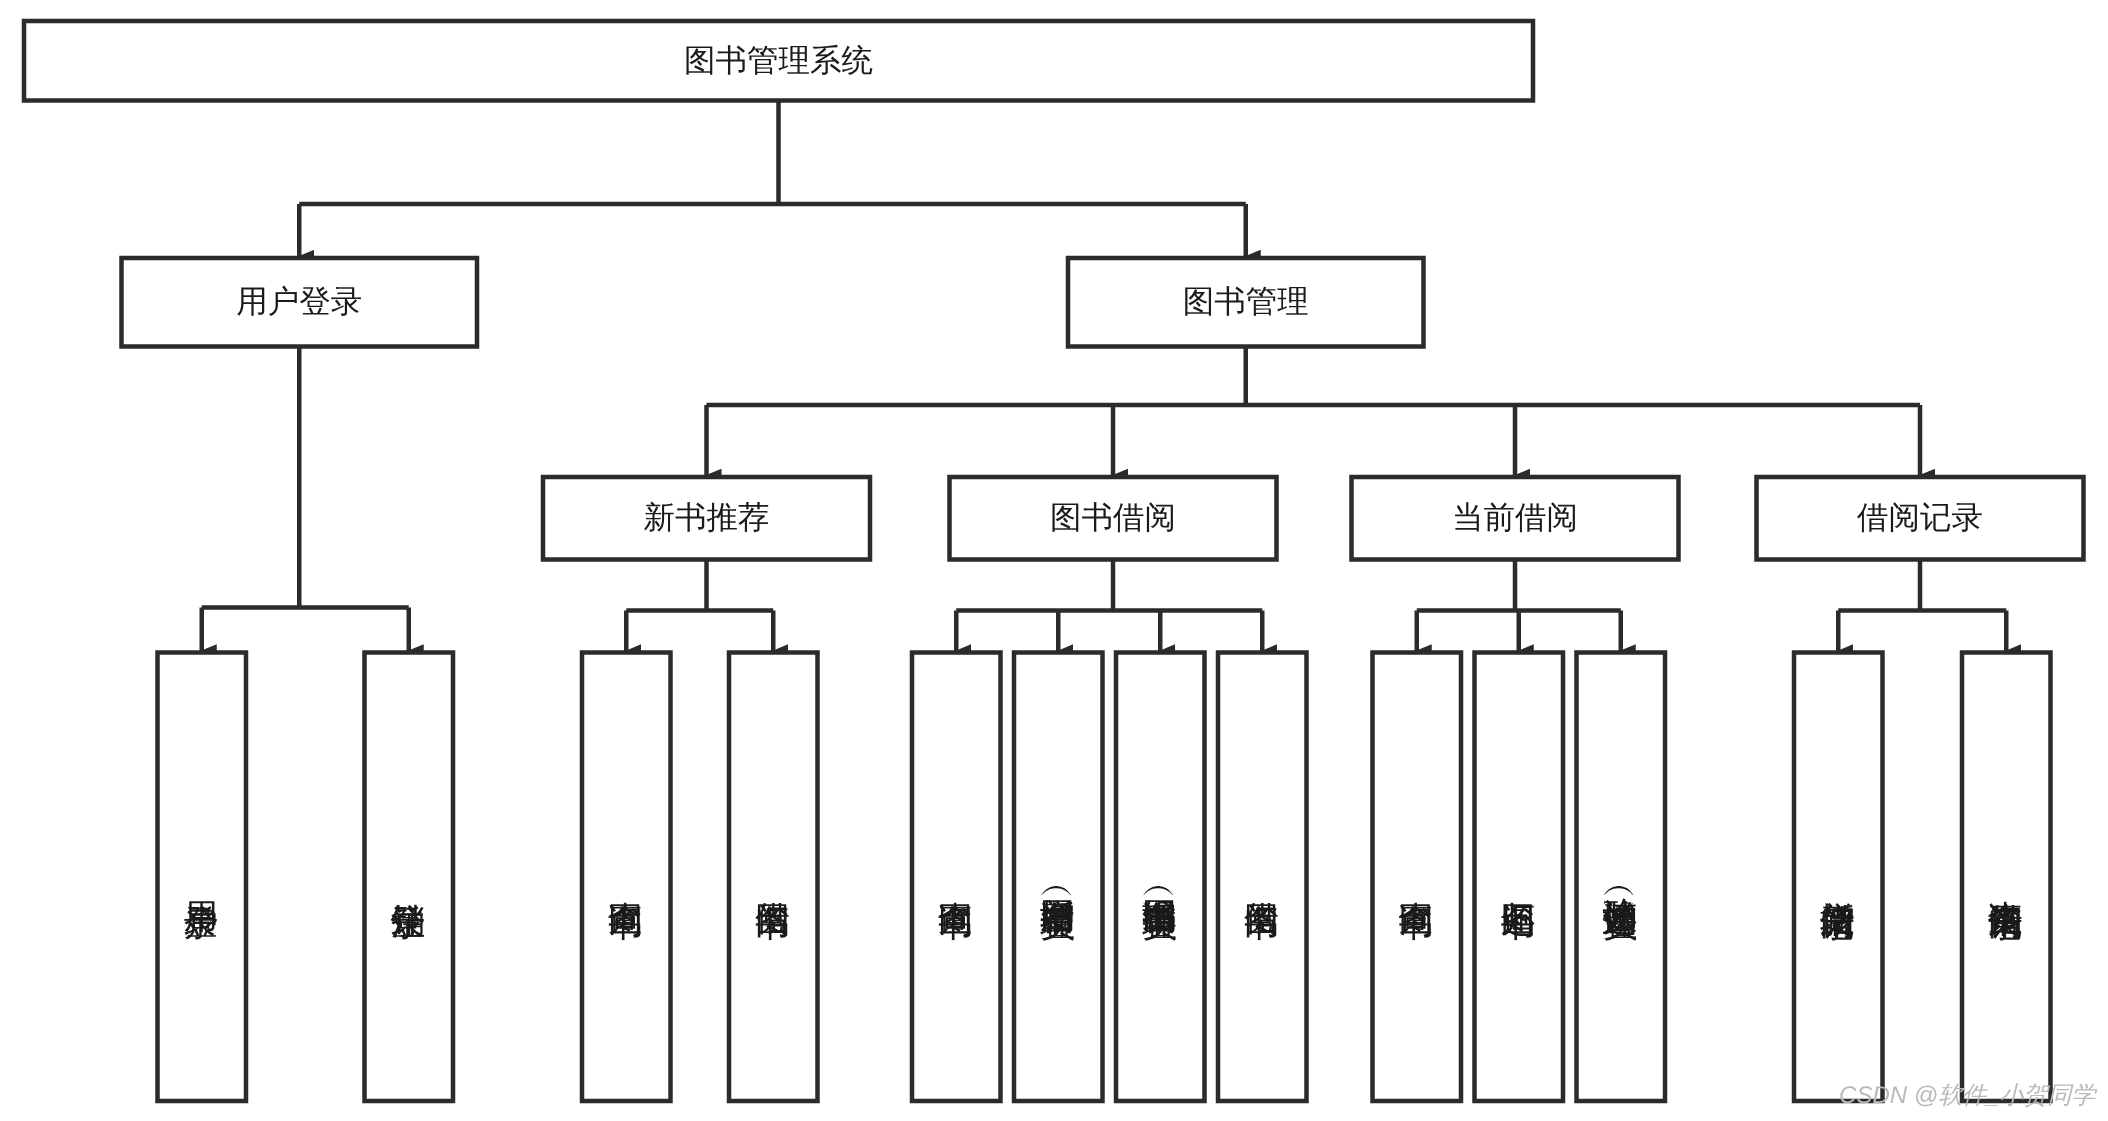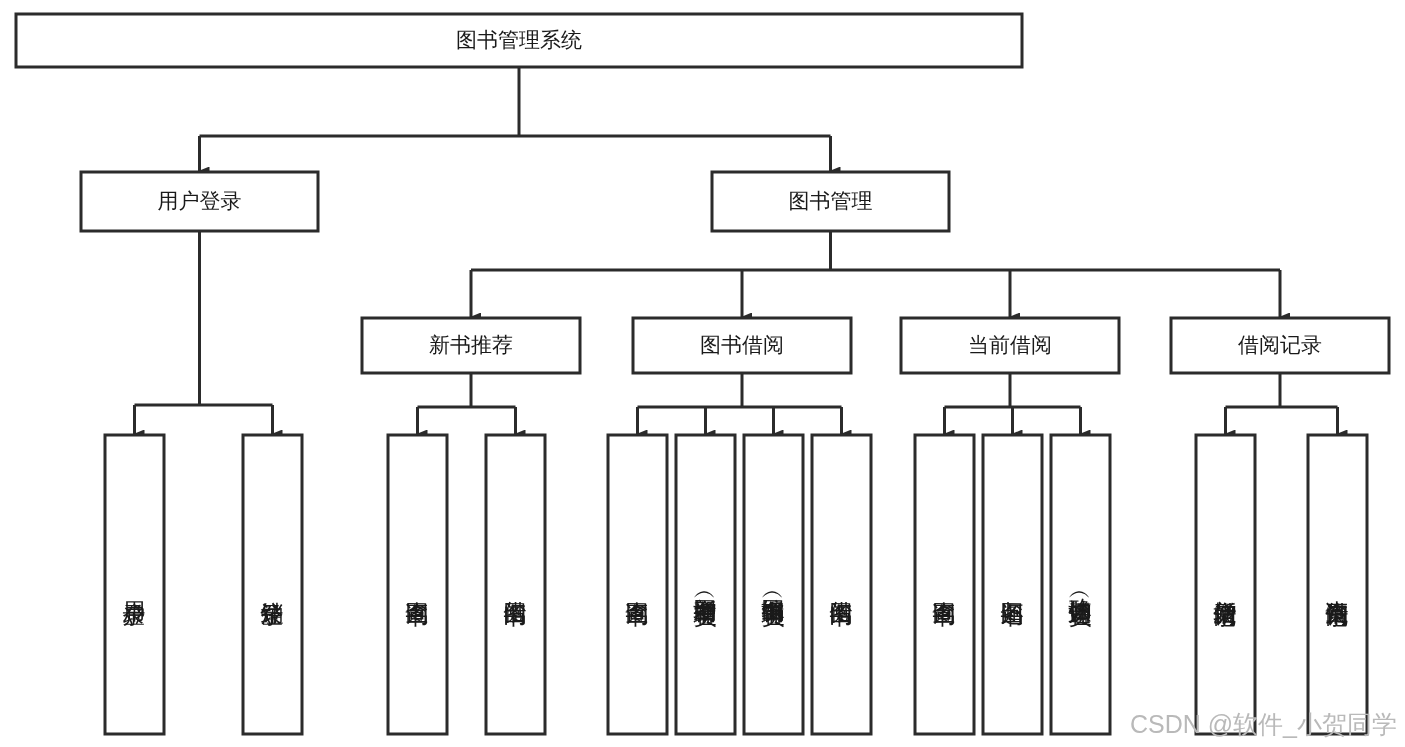--- a/index.html
+++ b/index.html
@@ -26,21 +26,21 @@
     letter-spacing:1px;
     display:flex;
     align-items:center;
     justify-content:center;
     white-space:nowrap;
     pointer-events:none;
   }
   #watermark{
     position:absolute;right:8px;bottom:6px;
     font-family:"Liberation Sans","DejaVu Sans",sans-serif;
-    font-size:25px;color:#b9b9b9;white-space:nowrap;
+    font-size:16px;color:#b9b9b9;white-space:nowrap;font-style:italic;
   }
 </style>
 </head>
 <body>
 
 <div id="diagram-root">
 
   <svg id="diagram-svg" viewBox="0 0 1405 747">
     <defs>
       <marker id="arrowhead" markerWidth="9" markerHeight="11" refX="4.5" refY="10" orient="auto" markerUnits="userSpaceOnUse">

